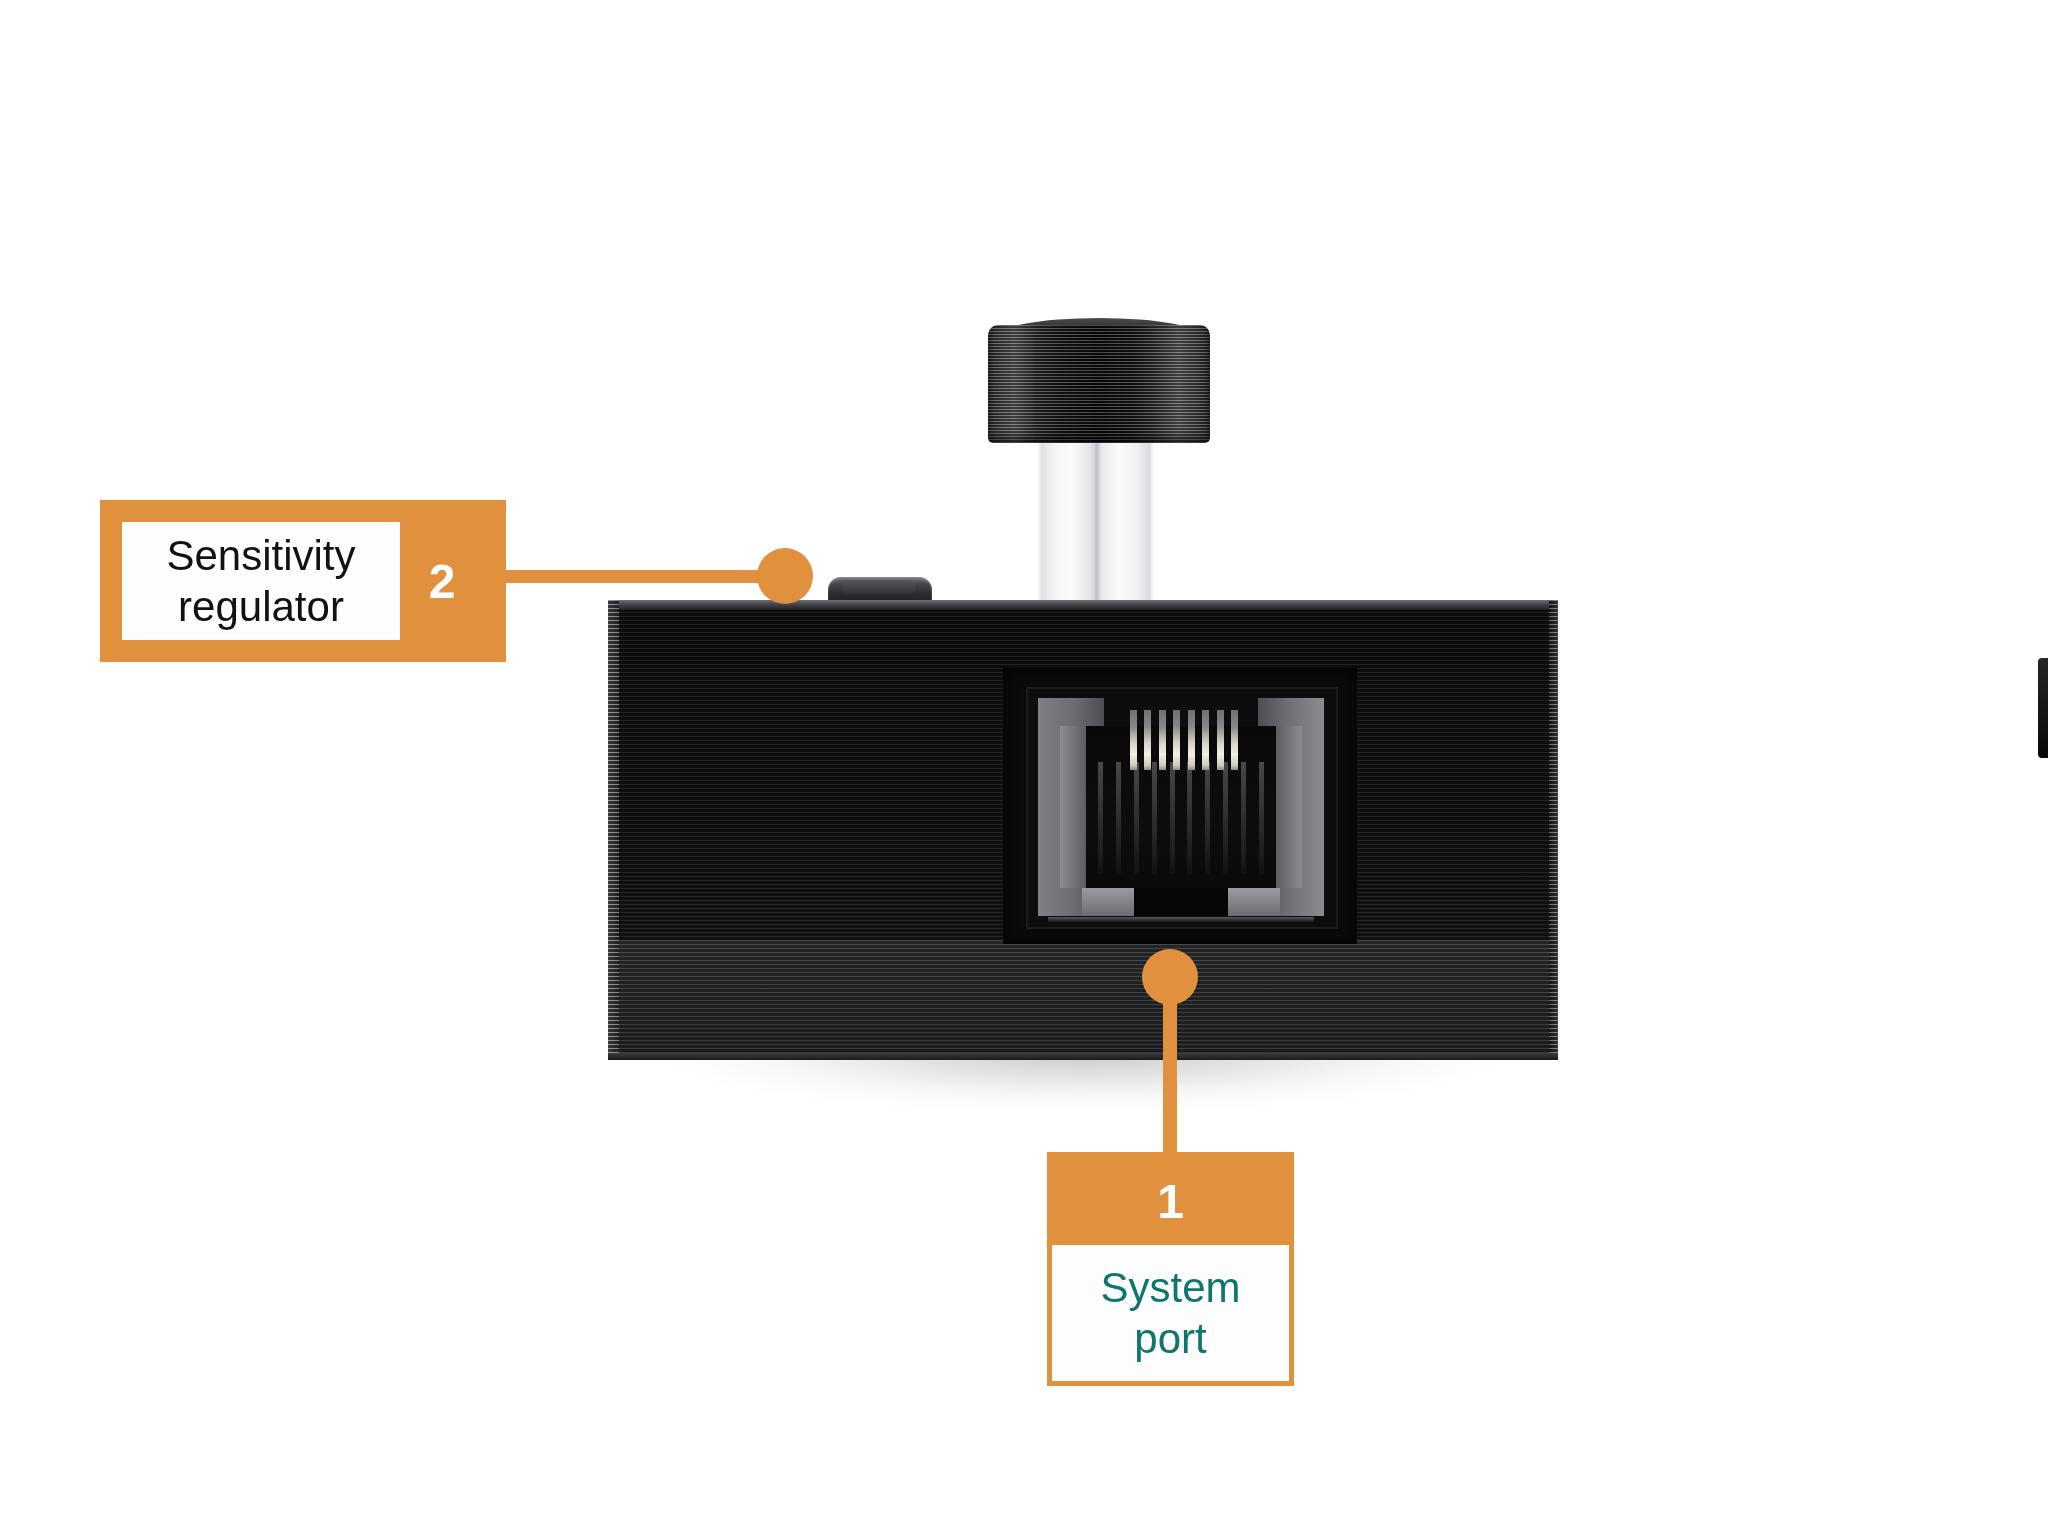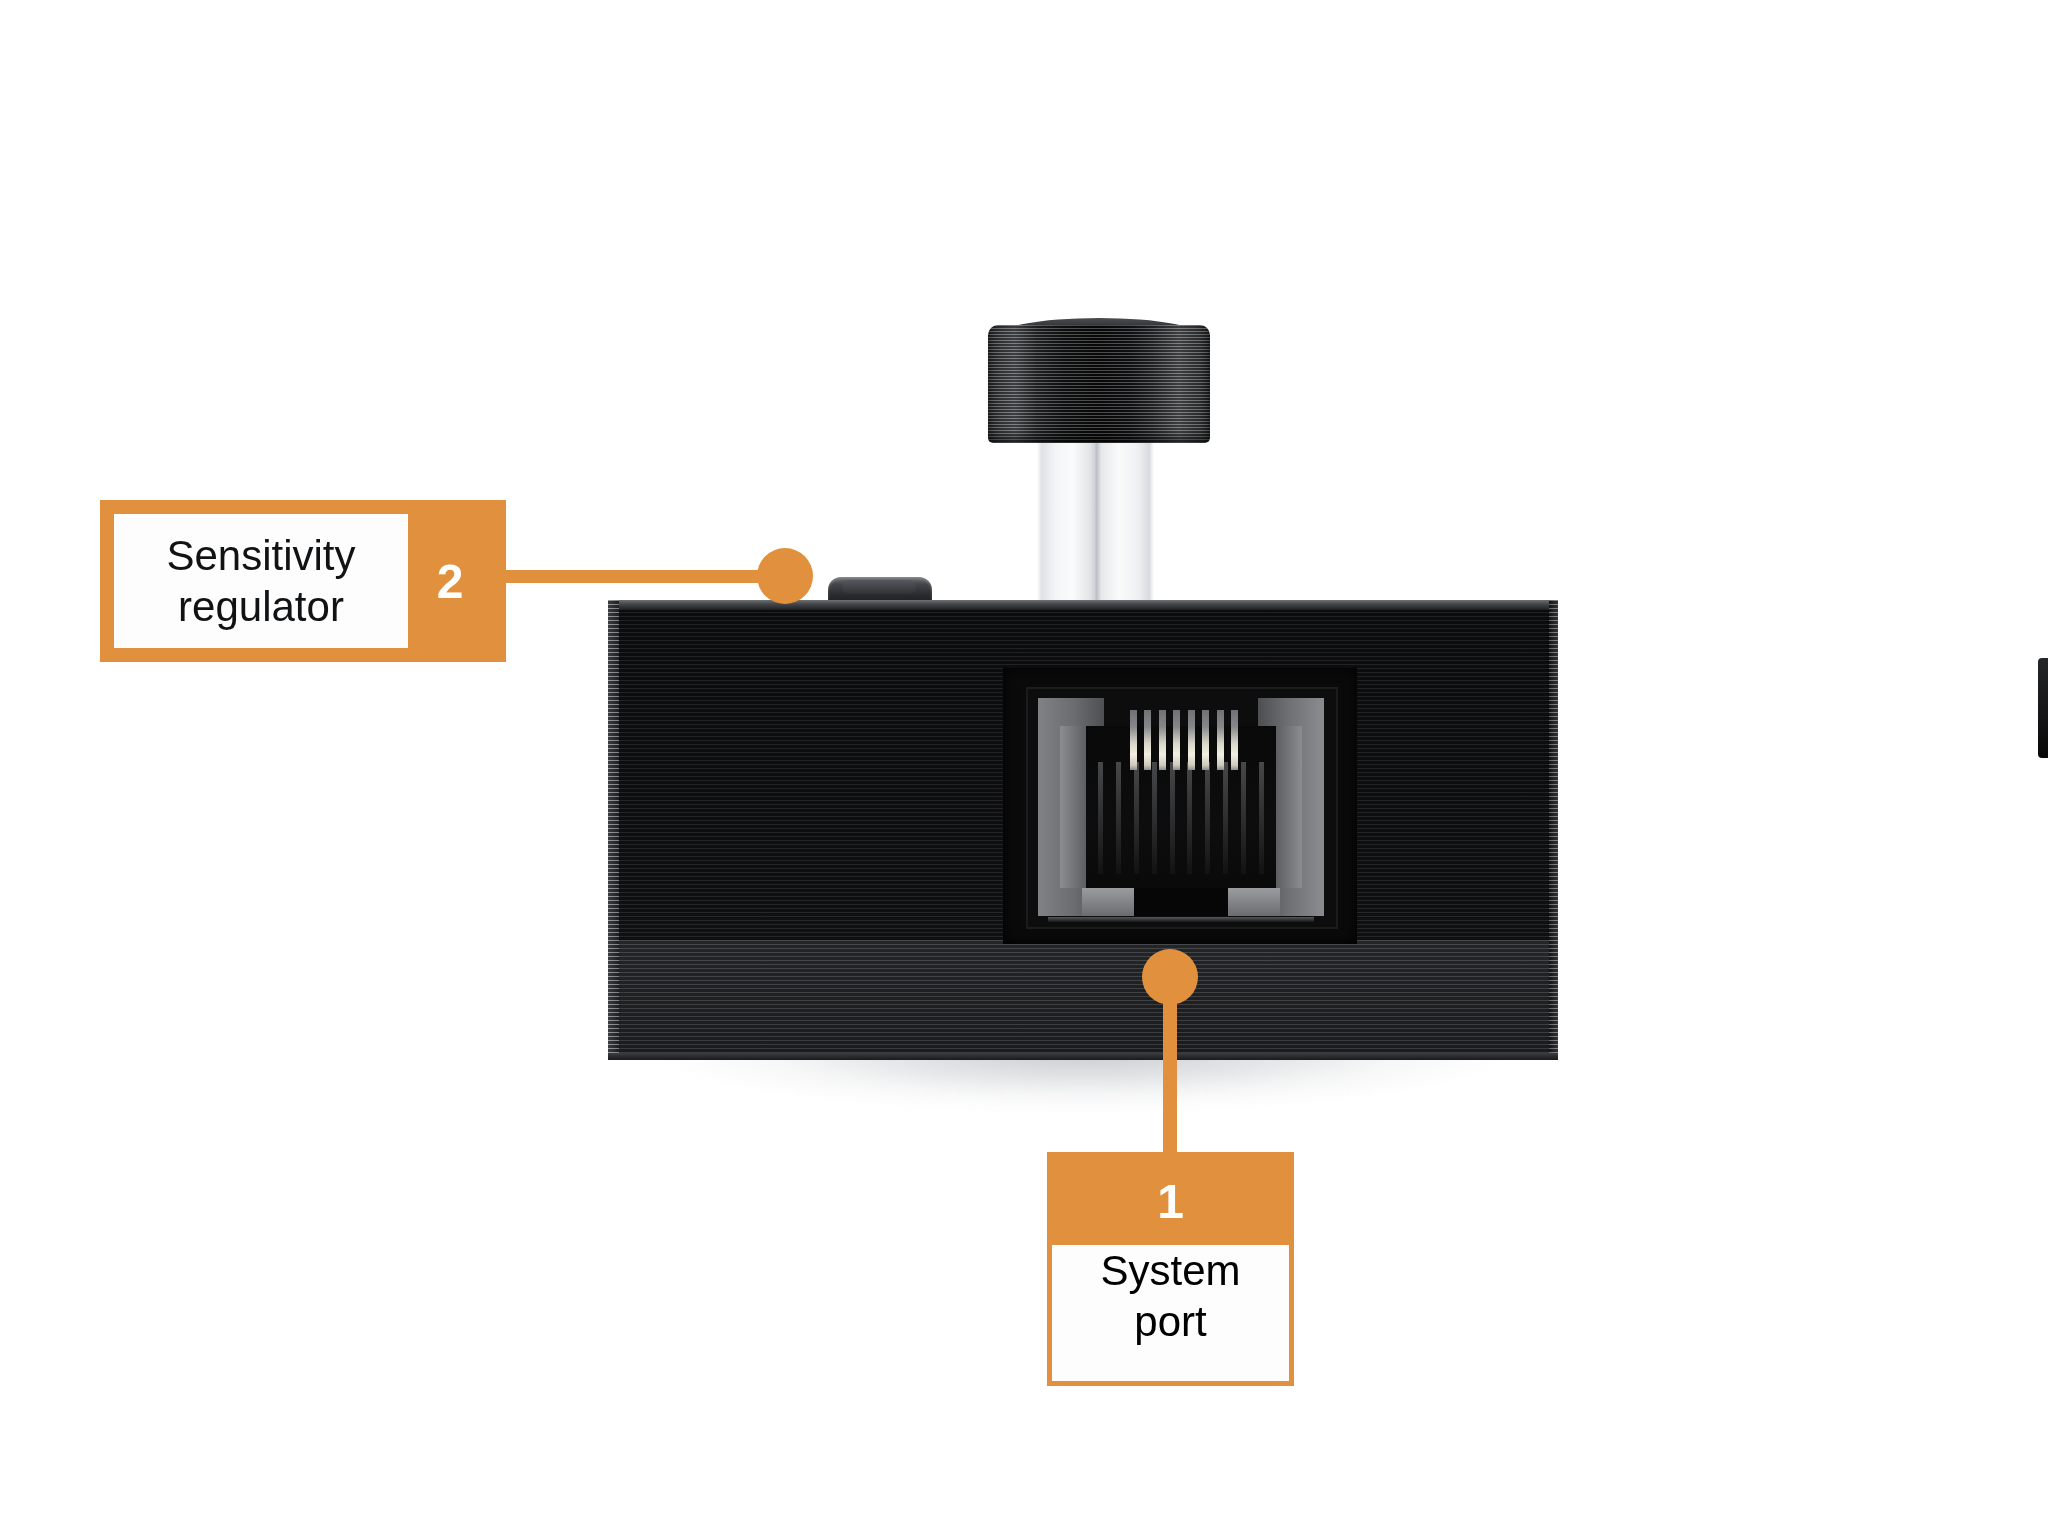--- a/index.html
+++ b/index.html
@@ -298,21 +298,21 @@
 
   
   .callout-h {            
     position: absolute;
     left: 100px; top: 500px;
     width: 406px; height: 162px;
     background: #e1913e;
     display: flex;
     align-items: stretch;
     box-sizing: border-box;
-    padding: 14px;
+    padding: 22px;
   }
   .callout-h .text-box {
     flex: 1 1 auto;
     background: #fdfdfd;
     display:flex; flex-direction:column;
     align-items:center; justify-content:center;
     line-height: 1.22;
     font-size: 42px;
     color: #111214;
     padding: 0 10px;
@@ -338,24 +338,24 @@
     height: 88px;
     display:flex; align-items:center; justify-content:center;
     color:#ffffff;
     font-size: 48px;
     font-weight: bold;
   }
   .callout-v .text-box {
     flex: 1 1 auto;
     background:#fdfdfd;
     display:flex; flex-direction:column;
-    align-items:center; 
+    align-items:center; justify-content:center;
     line-height: 1.22;
     font-size: 42px;
-    color:#000000;
+    color:#0f766e;
   }
 </style>
 </head>
 <body>
 
 <div id="stage">
 
   <div class="device-shadow"></div>
 
   <div class="knob-post"></div>

